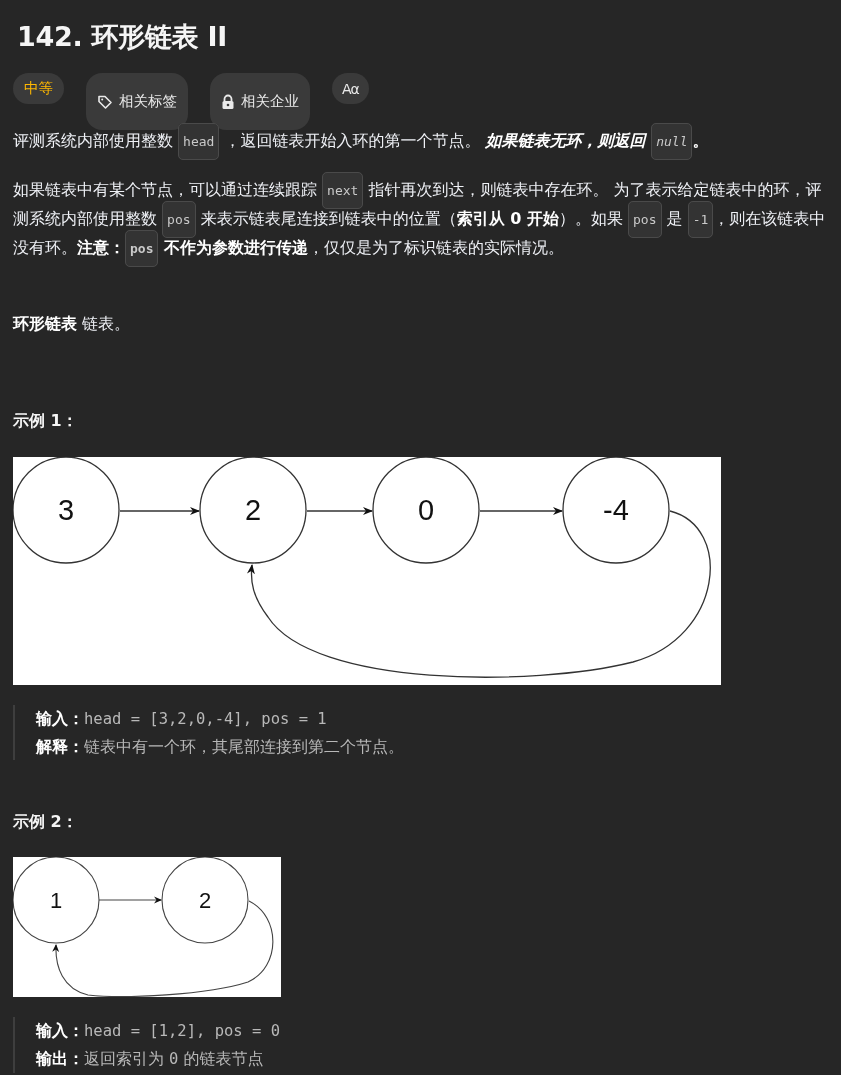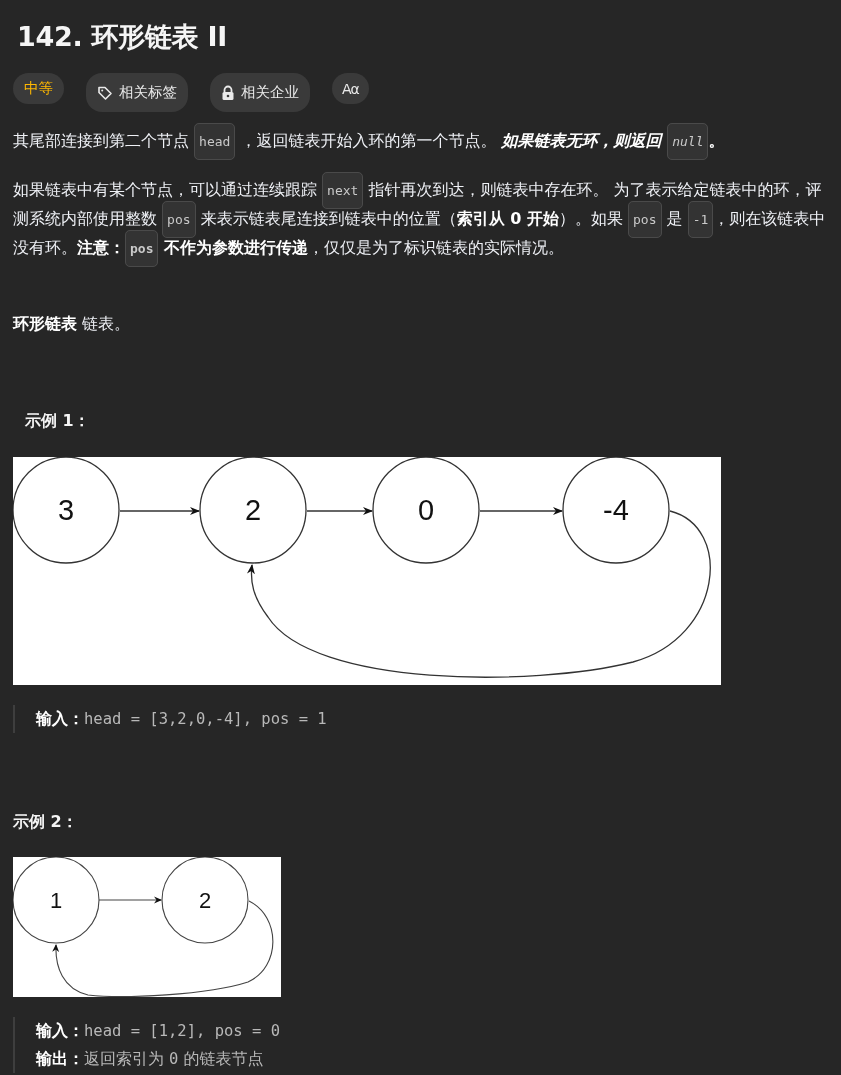--- a/index.html
+++ b/index.html
@@ -15,21 +15,21 @@
     position: absolute; left: 13px; top: 14px;
     font-size: 27px; font-weight: bold; color: #f5f5f5;
     line-height: 38px; margin: 4px; letter-spacing: -0.3px;
   }
   .tags {
     position: absolute; left: 13px; top: 73px;
     display: flex; gap: 22px;
   }
   .pill {
     height: 31px; border-radius: 16px; background: #3a3a3a;
-    display: flex; align-items: center; padding: 4px 11px;
+    display: flex; align-items: center; padding: 13px 11px;
     font-size: 14.5px; color: #eaeaea; gap: 6px; cursor: pointer;
   }
   .pill.diff { color: #ffb800; padding: 0 11px; }
   .pill svg { display: block; }
   .para {
     position: absolute; left: 13px; width: 815px;
     line-height: 28px; font-size: 16px; color: #eff1f6; margin: 0;
   }
   code.chip {
     font-family: "DejaVu Sans Mono", "Liberation Mono", monospace;
@@ -82,32 +82,32 @@
         </svg>
       </span>
       <span>相关企业</span>
     </div>
     <div class="pill" style="padding:0 10px;">
       <span style="font-size:14px;letter-spacing:-1px;">Aα</span>
     </div>
   </div>
 
   <p class="para" style="top:127px;">
-    <span>其尾部连接到第二个节点 </span><code class="chip">head</code><span> ，返回链表开始入环的第一个节点。 </span><i><b style="font-weight:bold;">如果链表无环，则返回 </b></i><code class="chip" style="font-style:italic;">null</code><b>。</b>
+    <span>评测系统内部使用整数 </span><code class="chip">head</code><span> ，返回链表开始入环的第一个节点。 </span><i><b style="font-weight:bold;">如果链表无环，则返回 </b></i><code class="chip" style="font-style:italic;">null</code><b>。</b>
   </p>
 
   <p class="para" style="top:176px;">
     <span>如果链表中有某个节点，可以通过连续跟踪 </span><code class="chip">next</code><span> 指针再次到达，则链表中存在环。 为了表示给定链表中的环，评测系统内部使用整数 </span><code class="chip">pos</code><span> 来表示链表尾连接到链表中的位置（</span><b>索引从 0 开始</b><span>）。如果 </span><code class="chip">pos</code><span> 是 </span><code class="chip">-1</code><span>，则在该链表中没有环。</span><b>注意：</b><code class="chip" style="font-weight:bold;">pos</code><b> 不作为参数进行传递</b><span>，仅仅是为了标识链表的实际情况。</span>
   </p>
 
   <p class="para" style="top:310px;">
     <b>环形链表</b><span> 链表。</span>
   </p>
 
-  <div class="h-example" style="top:411px;margin-left:12px;">示例 1：</div>
+  <div class="h-example" style="top:411px;">示例 1：</div>
 
   <div class="figure" style="top:457px;width:708px;height:228px;">
     <svg width="708" height="228" viewBox="0 0 708 228">
       <defs>
         <marker id="ah" markerWidth="10" markerHeight="10" refX="9" refY="5" orient="auto" markerUnits="userSpaceOnUse">
           <path d="M0,1 L10,5 L0,9 L3,5 z" fill="#111"></path>
         </marker>
       </defs>
       <g fill="#fff" stroke="#333" stroke-width="1.3">
         <circle cx="53" cy="53" r="53"></circle>
@@ -125,20 +125,21 @@
         <text x="53" y="63">3</text>
         <text x="240" y="63">2</text>
         <text x="413" y="63">0</text>
         <text x="603" y="63">-4</text>
       </g>
     </svg>
   </div>
 
   <div class="quote" style="top:705px;">
     <div><span class="lbl">输入：</span><span class="mono">head = [3,2,0,-4], pos = 1</span></div>
+    <div><span class="lbl">解释：</span><span class="val">链表中有一个环，其尾部连接到第二个节点。</span></div>
   </div>
 
   <div class="h-example" style="top:812px;">示例 2：</div>
 
   <div class="figure" style="top:857px;width:268px;height:140px;">
     <svg width="268" height="140" viewBox="0 0 268 140">
       <defs>
         <marker id="ah2" markerWidth="8" markerHeight="8" refX="7" refY="4" orient="auto" markerUnits="userSpaceOnUse">
           <path d="M0,0.5 L8,4 L0,7.5 L2.5,4 z" fill="#111"></path>
         </marker>

